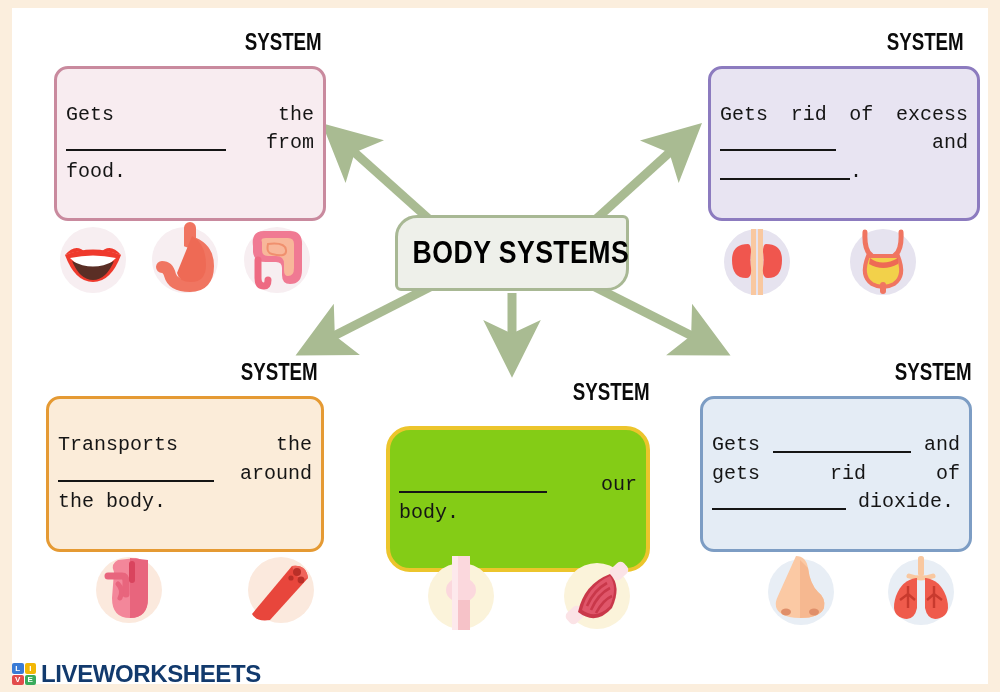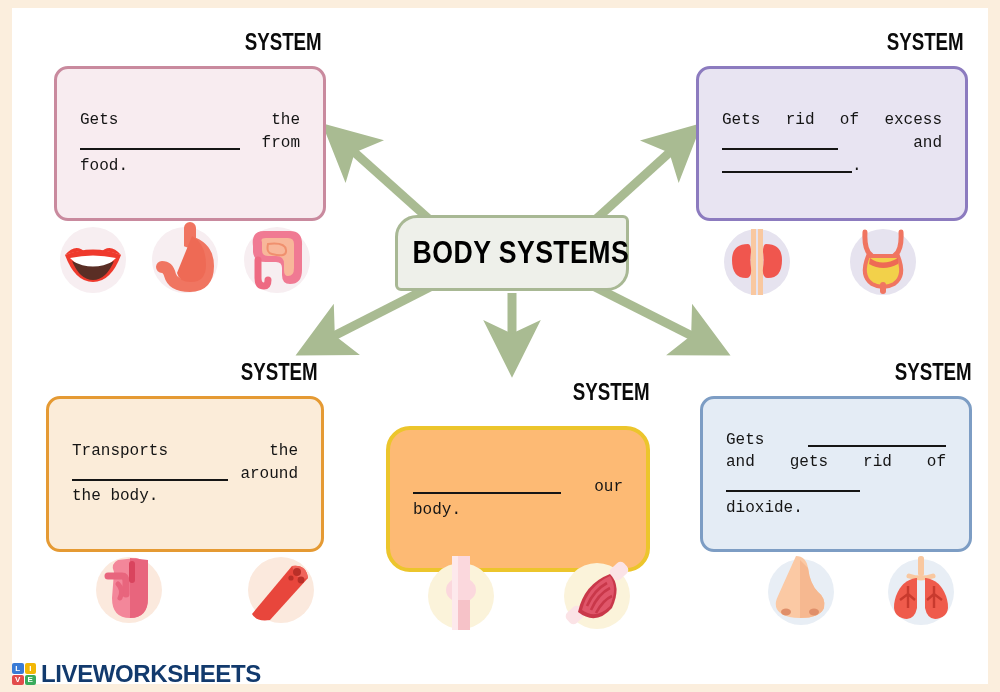--- a/index.html
+++ b/index.html
@@ -58,27 +58,27 @@
   }
   .sys-box{
     position:absolute;
     box-sizing:border-box;
     border-radius:14px;
     display:flex;
     align-items:center;
   }
   .sys-text{
     font-family:"Liberation Mono","DejaVu Sans Mono",monospace;
-    font-size:16px;
+    font-size:20px;
     line-height:1.42;
     color:#151515;
     text-align:justify;
     text-align-last:left;
     width:100%;
-    padding:0 23px;
+    padding:0 9px;
     box-sizing:border-box;
     word-spacing:0px;
     hyphens:none;
   }
   .blank{ text-decoration:none; border-bottom:2px solid #151515;
           display:inline-block; vertical-align:-3px;}
   .icons{position:absolute;display:flex;}
   .icon-wrap{position:relative;}
   .icon-wrap svg{display:block;}
 
@@ -160,21 +160,21 @@
                    L44 44 Q44 36 36 36 L28 36 Q22 36 22 30Z" fill="#f8b79a"></path>
           <path d="M28 24 Q45 22 46 30 Q47 38 32 34 Q26 33 28 24Z" fill="none" stroke="#f0906e" stroke-width="2"></path>
           <path d="M18 40 L18 58 Q18 66 24 66 Q28 66 28 60" stroke="#ee6a82" stroke-width="7" fill="none" stroke-linecap="round"></path>
         </svg>
       </div>
     </div>
   </div>
 
   <div class="sys" style="left:680px;top:22px;width:272px;height:268px;">
     <div class="sys-label" style="top:0px;right:0px;">SYSTEM</div>
-    <div class="sys-box" style="left:4px;top:36px;width:272px;height:155px;
+    <div class="sys-box" style="left:16px;top:36px;width:272px;height:155px;
                 background:#e8e4f2;border:3px solid #8c7bbf;">
       <div class="sys-text">
         <span>Gets rid of excess </span><span class="blank" style="width:116px;"></span> <span> and </span><span class="blank" style="width:130px;"></span><span>.</span>
       </div>
     </div>
     <div class="icons" style="left:28px;top:192px;gap:52px;">
       <div class="icon-wrap">
         <svg width="74" height="74" viewBox="0 0 74 74">
           <circle cx="37" cy="40" r="33" fill="#e6e3ef"></circle>
           <rect x="31" y="7" width="5" height="66" fill="#f9c8a0"></rect>
@@ -226,21 +226,21 @@
           <circle cx="57" cy="30" r="3.4" fill="#b92f28"></circle>
           <circle cx="47" cy="28" r="2.6" fill="#b92f28"></circle>
         </svg>
       </div>
     </div>
   </div>
 
   <div class="sys" style="left:362px;top:372px;width:276px;height:260px;">
     <div class="sys-label" style="top:0px;right:0px;">SYSTEM</div>
     <div class="sys-box" style="left:12px;top:46px;width:264px;height:146px;
-                background:#fdba74;border:4px solid #ecc52c;border-radius:24px;">
+                background:#84cc16;border:4px solid #ecc52c;border-radius:24px;">
       <div class="sys-text">
         <span class="blank" style="width:148px;"></span> <span> our body.</span>
       </div>
     </div>
     <div class="icons" style="left:50px;top:176px;gap:62px;">
       <div class="icon-wrap">
         <svg width="74" height="74" viewBox="0 0 74 74">
           <circle cx="37" cy="40" r="33" fill="#fbf3da"></circle>
           <rect x="28" y="0" width="18" height="74" fill="#fbd8dd"></rect>
           <path d="M28 24 Q22 28 22 34 Q22 40 28 44 L28 24Z" fill="#fbd8dd"></path>

